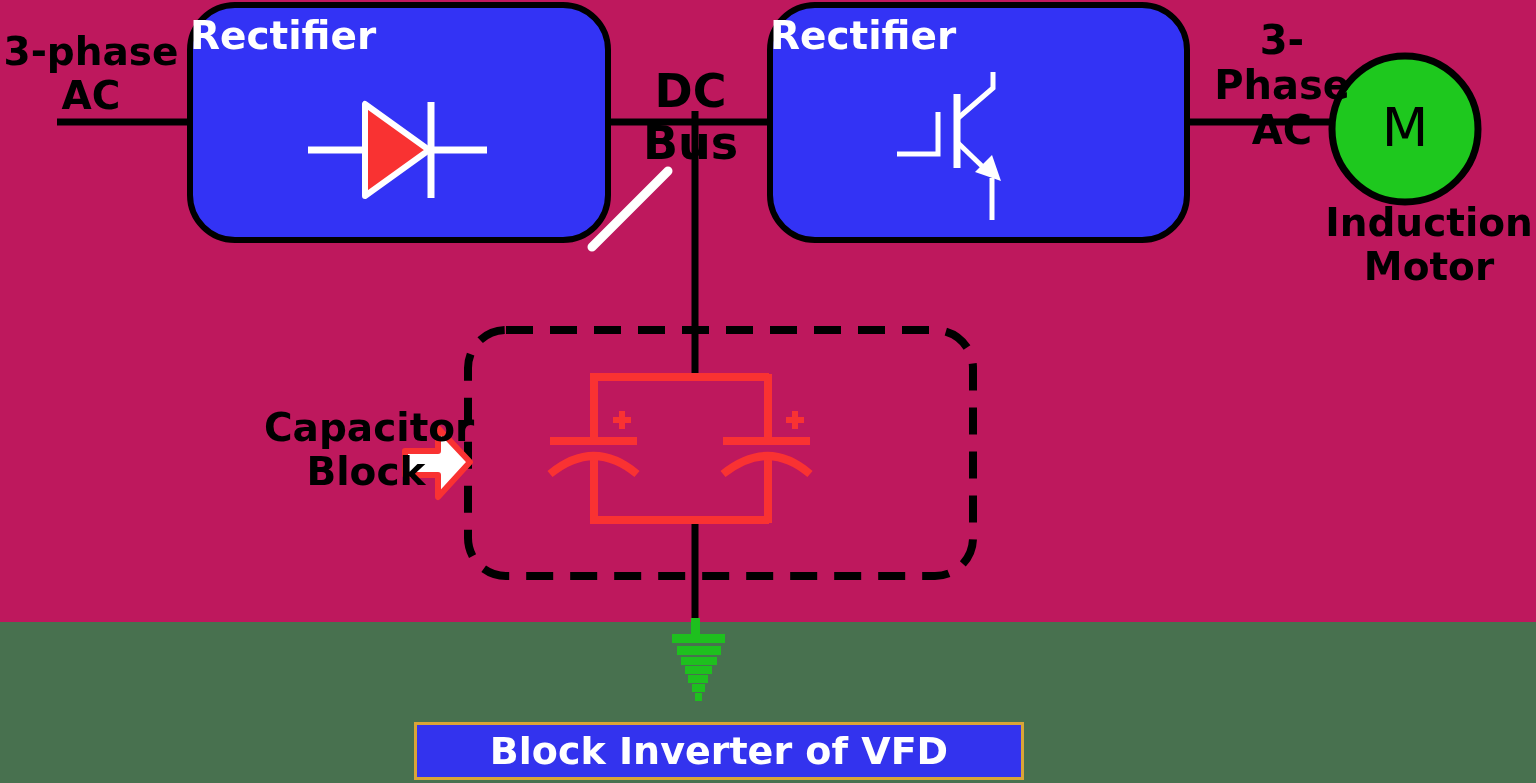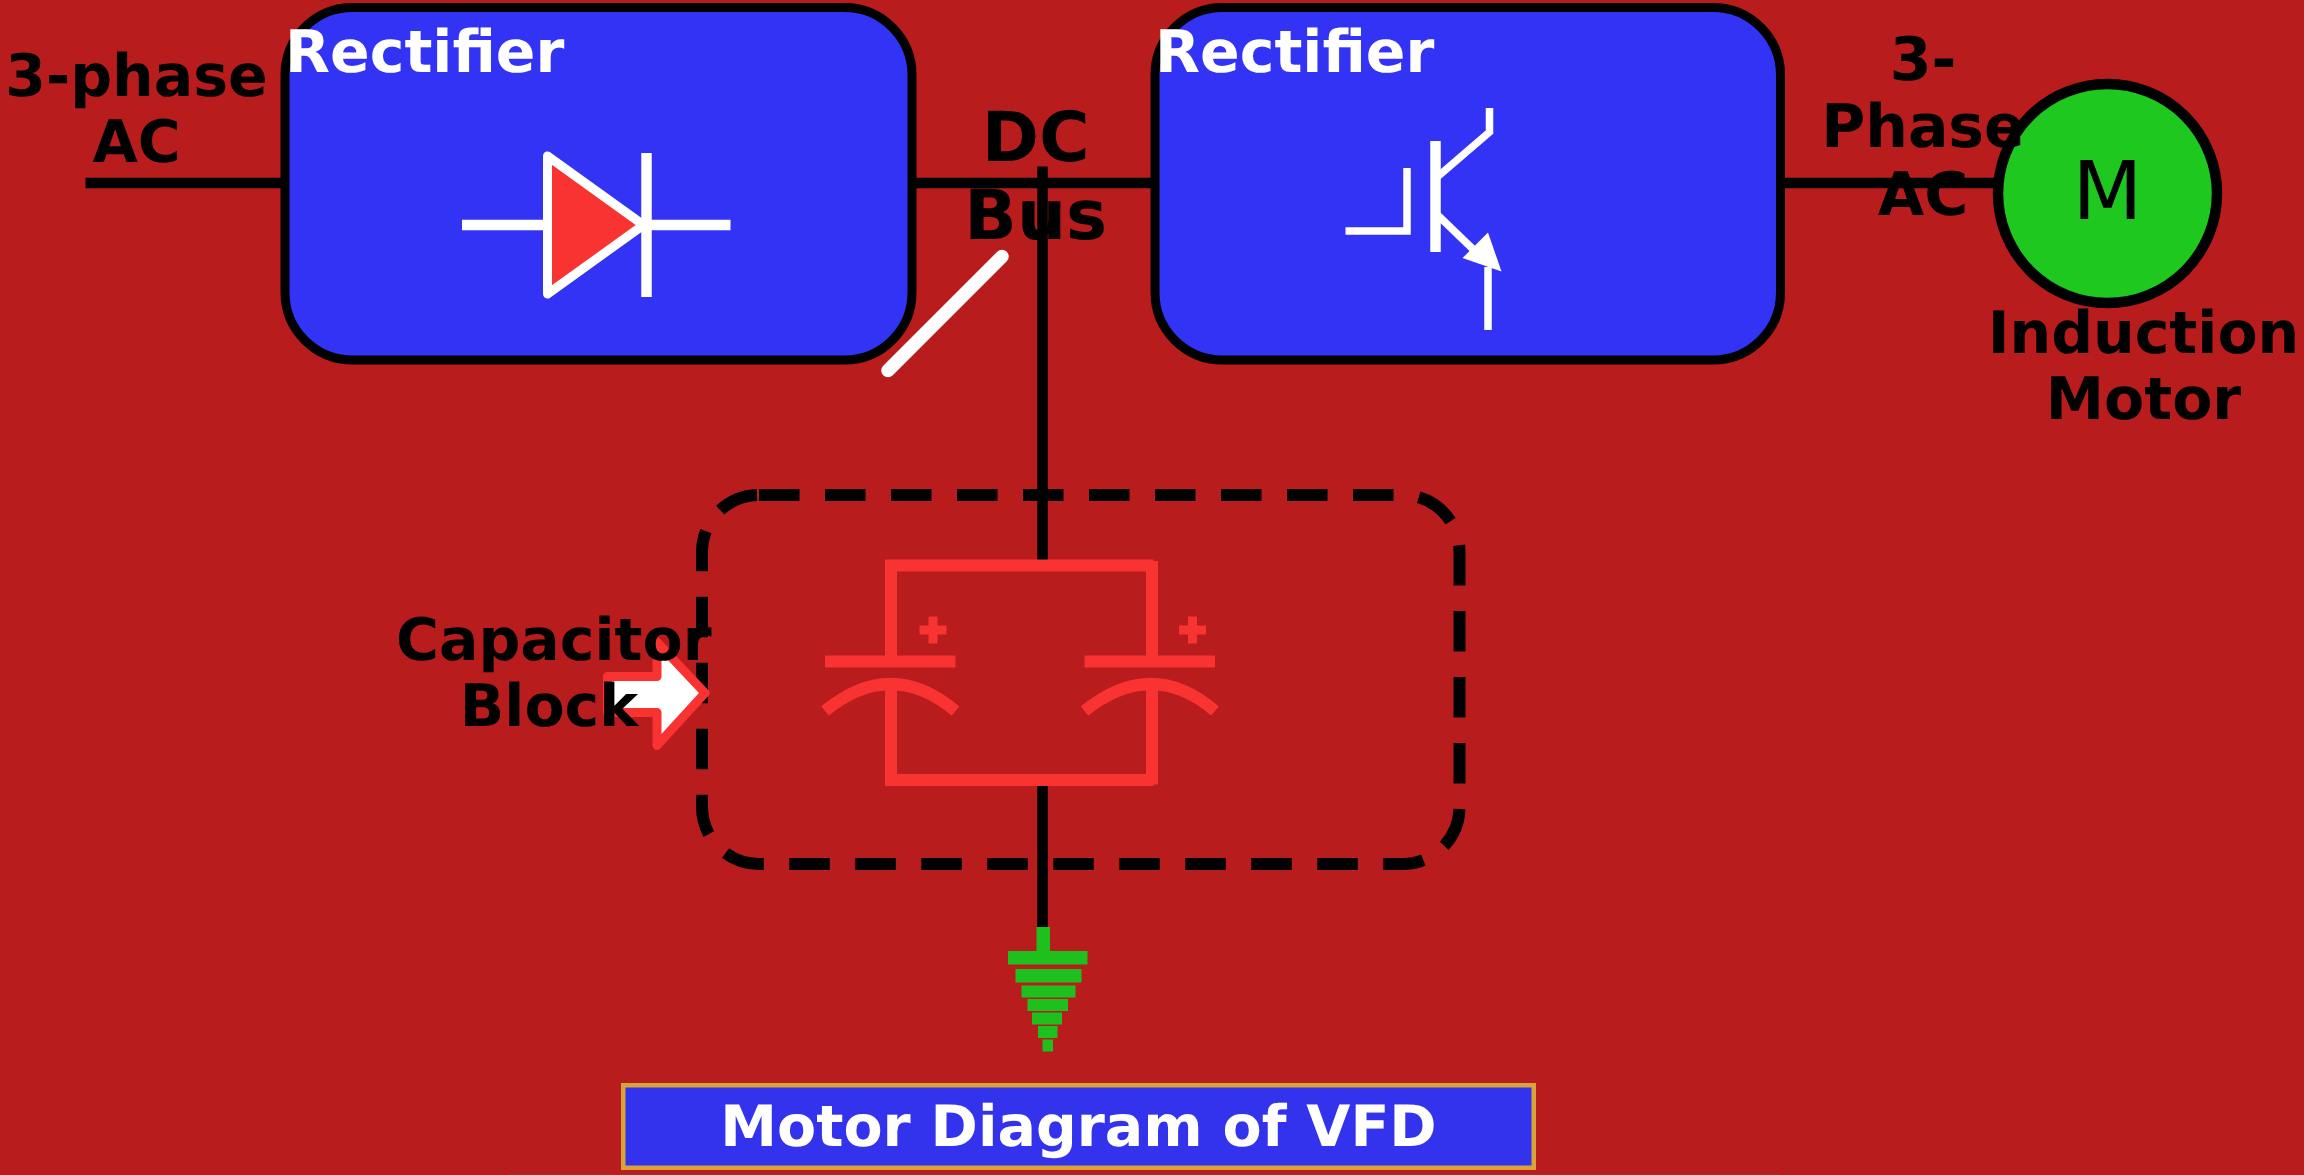--- a/index.html
+++ b/index.html
@@ -1,18 +1,18 @@
 <!DOCTYPE html>
 <html><head>
 <meta charset="utf-8">
 <style>
   html,body{margin:0;padding:0;}
   body{width:1536px;height:783px;overflow:hidden;background:#48714F;
        font-family:"DejaVu Sans","Liberation Sans",sans-serif;}
-  #stage{position:relative;width:1536px;height:783px;background:#b91c1c;}
+  #stage{position:relative;width:1536px;height:622px;background:#be185d;}
   #wires{position:absolute;left:0;top:0;width:1536px;height:783px;}
   .lbl{position:absolute;font-weight:bold;color:#000;text-align:center;line-height:1.12;}
   .lbl .ln{display:block;}
   .boxtitle{position:absolute;font-weight:bold;color:#fff;text-align:left;}
   #src-label{left:0;top:30px;width:182px;font-size:39px;}
   #rect-title{left:190px;top:13px;width:418px;font-size:39px;}
   #dcbus-label{left:608px;top:66px;width:165px;font-size:46px;}
   #inv-title{left:770px;top:13px;width:417px;font-size:39px;}
   #out-label{left:1192px;top:18px;width:180px;font-size:40px;}
   #motor-m{position:absolute;left:1332px;top:96px;width:146px;font-size:54px;
@@ -121,15 +121,15 @@
   <div id="motor-label" class="lbl">
     <span class="ln">Induction</span>
     <span class="ln">Motor</span>
   </div>
 
   <div id="capbank-label" class="lbl">
     <span class="ln">Capacitor</span>
     <span class="ln">Block</span>
   </div>
 
-  <div id="caption">Motor Diagram of VFD</div>
+  <div id="caption">Block Inverter of VFD</div>
 
 </div>
 
 </body></html>

